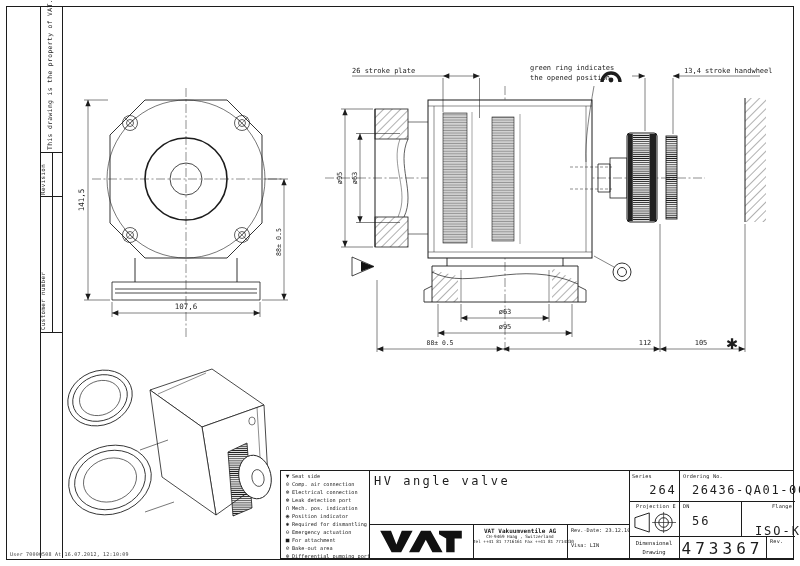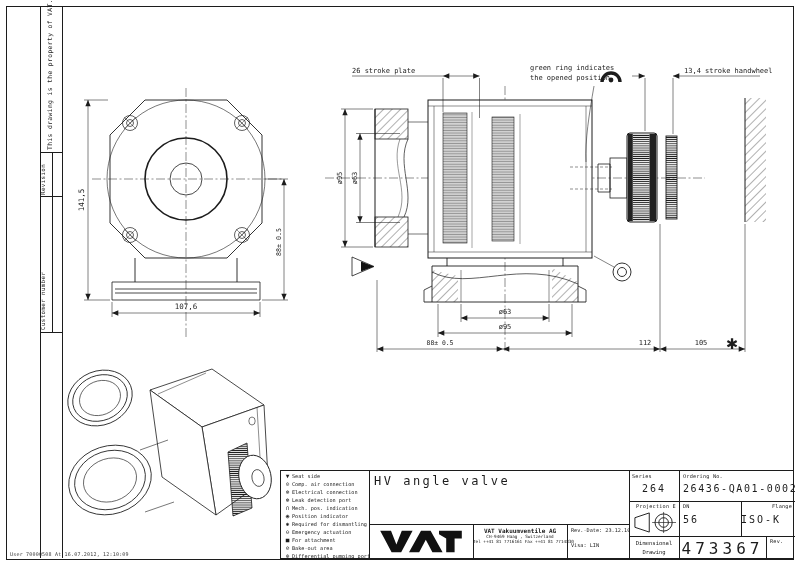--- a/index.html
+++ b/index.html
@@ -10,21 +10,21 @@
   .strip{left:40px;top:6px;width:23px;height:552px;border-left:1px solid #1c1c1c;border-right:1px solid #1c1c1c;box-sizing:border-box;}
   .hline{position:absolute;background:#1c1c1c;height:1px;}
   .vline{position:absolute;background:#1c1c1c;width:1px;}
   .vtext{writing-mode:vertical-rl;transform:rotate(180deg);white-space:nowrap;
          font-size:6.3px;letter-spacing:.4px;line-height:1;}
   .tiny{font-size:5px;letter-spacing:.2px;color:#3a3a3a;}
   svg text{font-family:"DejaVu Sans Mono","Liberation Mono",monospace;fill:#1c1c1c;}
   
   #tblock{left:280px;top:470px;width:514px;height:89px;border:1.2px solid #1c1c1c;box-sizing:border-box;}
   .cell-label{font-size:5.2px;letter-spacing:.2px;}
-  .cell-value{font-size:10px;letter-spacing:2px;white-space:nowrap;}
+  .cell-value{font-size:12px;letter-spacing:2px;white-space:nowrap;padding-left:9px;}
   .legend-row{position:absolute;left:2px;width:85px;height:8px;display:flex;align-items:center;}
   .legend-ic{width:9px;font-size:6px;text-align:center;flex:none;line-height:8px;}
   .legend-tx{font-size:5.2px;white-space:nowrap;line-height:8px;}
   .addr{font-size:4.3px;line-height:1.25;text-align:center;white-space:nowrap;}
   .co{font-size:6px;font-weight:bold;text-align:center;white-space:nowrap;}
 </style>
 </head>
 <body>
 
 <div id="sheet">
@@ -346,21 +346,21 @@
         <circle cx="32" cy="12" r="9" stroke-width="1"></circle>
         <circle cx="32" cy="12" r="5" stroke-width="1"></circle>
         <line x1="20" y1="12" x2="45" y2="12" stroke-width="0.7"></line>
         <line x1="32" y1="1" x2="32" y2="23" stroke-width="0.7"></line>
       </svg>
     </div>
 
     <div class="abs cell-label" style="left:402px;top:32px;">DN</div>
     <div class="abs cell-value" style="left:402px;top:43px;">56</div>
     <div class="abs cell-label" style="left:463px;top:32px;width:48px;text-align:right;">Flange</div>
-    <div class="abs cell-value" style="left:460px;top:43px;width:51px;text-align:left;">ISO-K</div>
+    <div class="abs cell-value" style="left:460px;top:53px;width:51px;text-align:right;">ISO-K</div>
 
     <div class="abs" style="left:348px;top:69px;width:50px;text-align:center;">
       <div style="font-size:5.5px;">Dimensional</div>
       <div style="font-size:5.5px;margin-top:3px;">Drawing</div>
     </div>
     <div class="abs" style="left:398px;top:68px;width:87px;text-align:center;font-size:16px;letter-spacing:4px;">473367</div>
     <div class="abs cell-label" style="left:489px;top:67px;">Rev.</div>
   </div>
 
 </div>

